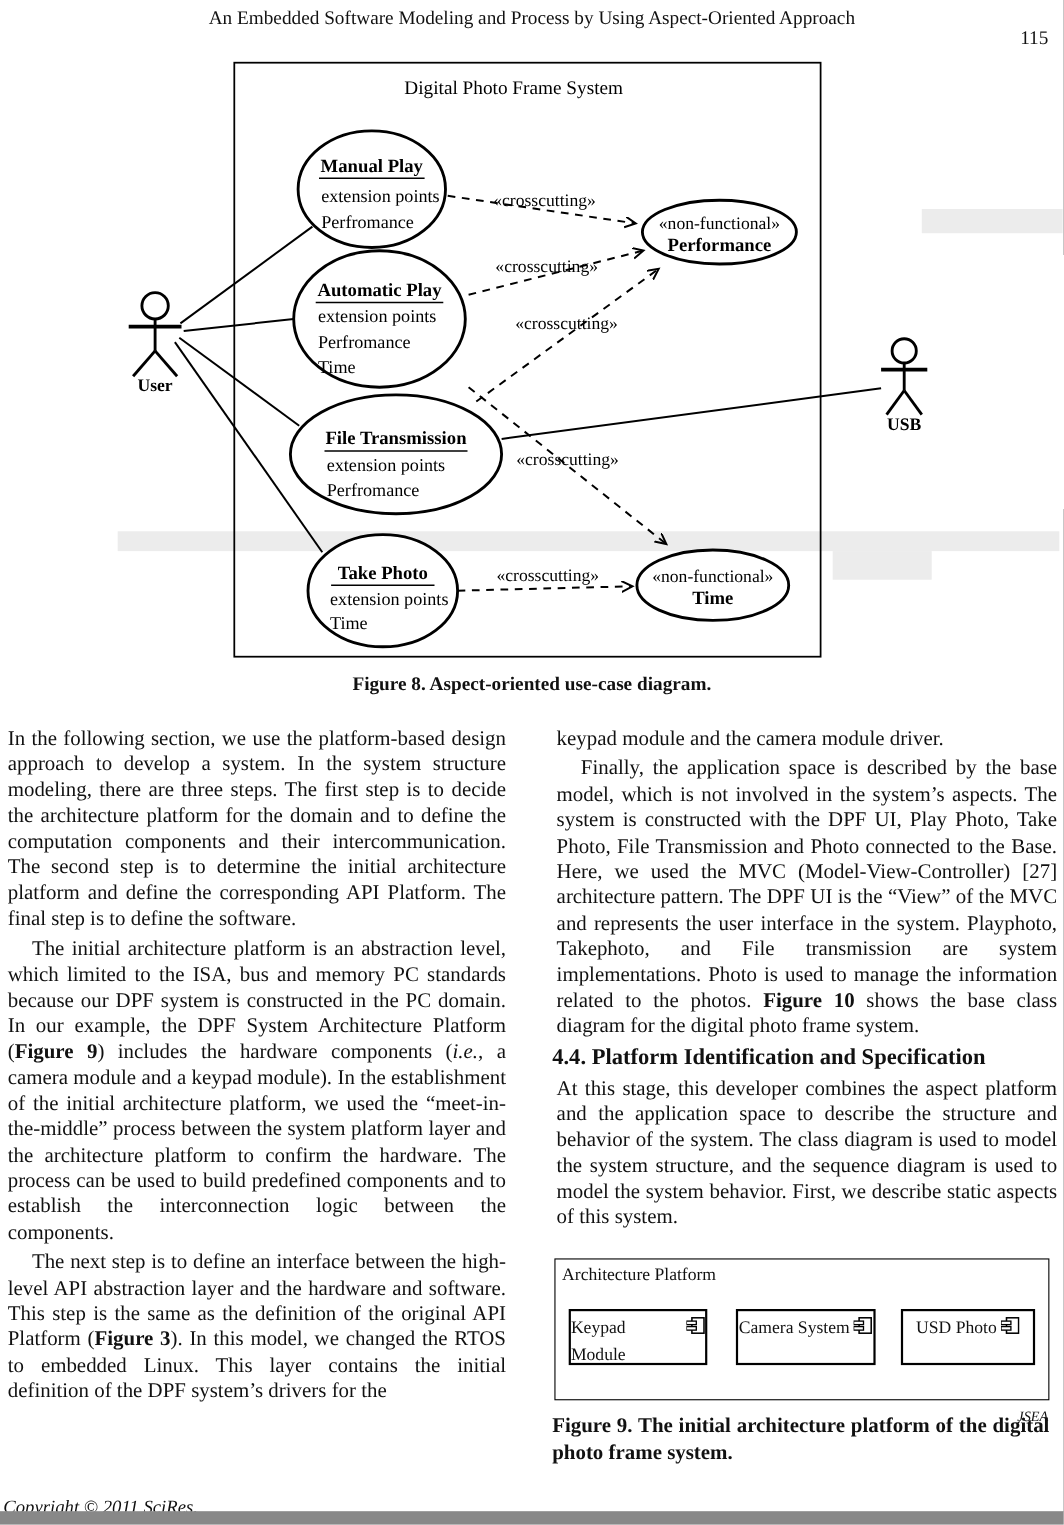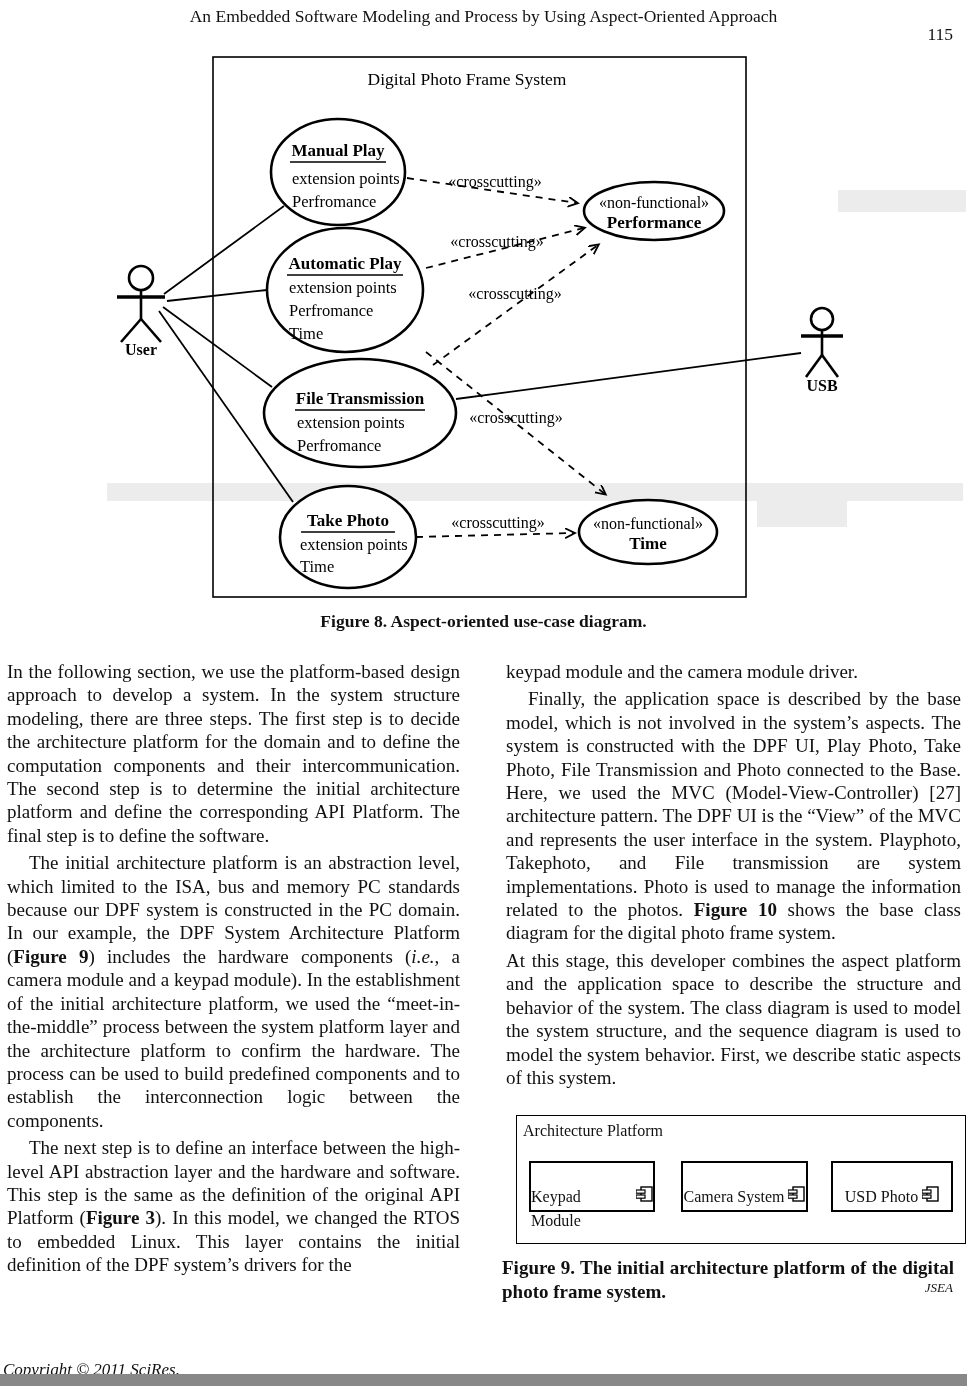--- a/index.html
+++ b/index.html
@@ -19,26 +19,26 @@
   
   .col { position:absolute; top:656px; font-size:19px; line-height:23.4px; }
   .col-left  { left:3px;  width:461px; }
   .col-right { left:502px; width:463px; }
   h3.sec { font-size:20.5px; line-height:24px; margin:0 0 5px 0; font-weight:bold; }
   h3.sec .hang { display:block; margin-left:37px; }
   p.para { margin:4px; text-align:justify; }
   p.indent { text-indent:22px; }
   .h44 { margin-top:16px; margin-bottom:8px; }
   
-  .fig9-frame { position:relative; margin-top:26px; margin-left:14px; width:448px; height:127px;
+  .fig9-frame { position:relative; margin-top:26px; margin-left:2px; width:448px; height:127px;
                 border:1.5px solid #000; }
   .fig9-label { position:absolute; top:3px; left:6px; font-size:16px; }
   .comp-box { position:absolute; top:45px; height:51px; border:2px solid #000;
               display:flex; align-items:flex-start; justify-content:center; gap:4px;
-              padding-top:22px; box-sizing:border-box; font-size:16px; }
+              padding-top:4px; box-sizing:border-box; font-size:16px; }
   .comp-keypad { left:12px;  width:126px; }
   .comp-camera { left:164px; width:127px; }
   .comp-usd    { left:314px; width:122px; }
   .comp-icon { flex:0 0 auto; margin-top:1px; }
   .fig9-caption { margin:12px 11px 0 0; font-weight:bold; text-align:justify; font-size:19px; line-height:23.4px; }
   
   .footer-copy { position:absolute; top:1360px; left:3px; font-size:17px;font-style:italic; }
   .footer-journal { position:absolute; top:1280px; right:14px; font-size:13px; font-weight:normal; font-style:italic; }
 </style>
 </head>
@@ -155,20 +155,21 @@
 
   <div class="col col-left">
     <p class="para">In the following section, we use the platform-based design approach to develop a system. In the system structure modeling, there are three steps. The first step is to decide the architecture platform for the domain and to define the computation components and their intercommunication. The second step is to determine the initial architecture platform and define the corresponding API Platform. The final step is to define the software.</p>
     <p class="para indent"><span>The initial architecture platform is an abstraction level, which limited to the ISA, bus and memory PC standards because our DPF system is constructed in the PC domain. In our example, the DPF System Architecture Platform (</span><span style="font-weight: bold;">Figure 9</span><span>) includes the hardware components (</span><span style="font-style: italic;">i.e.</span><span>, a camera module and a keypad module). In the establishment of the initial architecture platform, we used the “meet-in-the-middle” process between the system platform layer and the architecture platform to confirm the hardware. The process can be used to build predefined components and to establish the interconnection logic between the components.</span></p>
     <p class="para indent"><span>The next step is to define an interface between the high-level API abstraction layer and the hardware and software. This step is the same as the definition of the original API Platform (</span><span style="font-weight: bold;">Figure 3</span><span>). In this model, we changed the RTOS to embedded Linux. This layer contains the initial definition of the DPF system’s drivers for the</span></p>
   </div>
 
   <div class="col col-right">
     <p class="para" style="text-align:left">keypad module and the camera module driver.</p>
     <p class="para indent"><span>Finally, the application space is described by the base model, which is not involved in the system’s aspects. The system is constructed with the DPF UI, Play Photo, Take Photo, File Transmission and Photo connected to the Base. Here, we used the MVC (Model-View-Controller) [27] architecture pattern. The DPF UI is the “View” of the MVC and represents the user interface in the system. Playphoto, Takephoto, and File transmission are system implementations. Photo is used to manage the information related to the photos. </span><span style="font-weight: bold;">Figure 10</span><span> shows the base class diagram for the digital photo frame system.</span></p>
+    <h3 class="sec h44">4.4. Platform Identification and Specification</h3>
     <p class="para">At this stage, this developer combines the aspect platform and the application space to describe the structure and behavior of the system. The class diagram is used to model the system structure, and the sequence diagram is used to model the system behavior. First, we describe static aspects of this system.</p>
 
     <div class="fig9-frame">
       <div class="fig9-label">Architecture Platform</div>
 
       <div class="comp-box comp-keypad">
         <span>Keypad Module</span>
         <svg class="comp-icon" width="17" height="16" viewBox="0 0 17 16">
           <rect x="5" y="1" width="11" height="14" fill="#fff" stroke="#000" stroke-width="1.4"></rect>
           <rect x="0" y="4" width="9" height="3.2" fill="#fff" stroke="#000" stroke-width="1.2"></rect>

